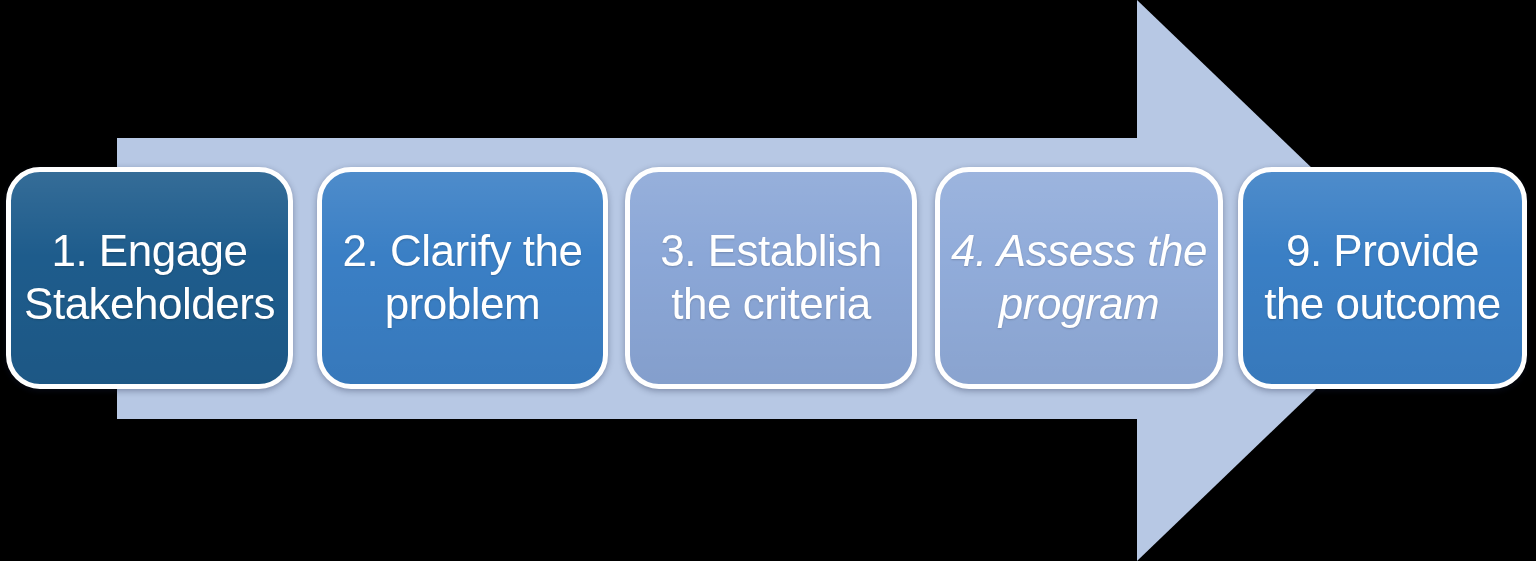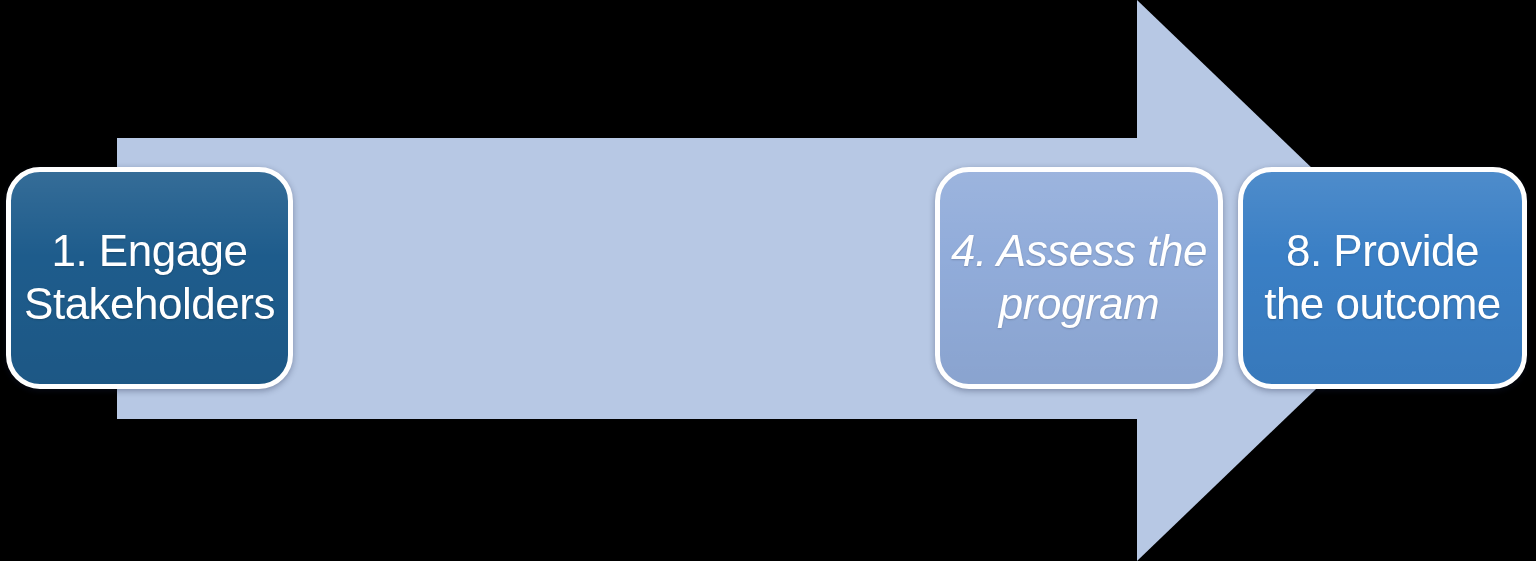--- a/index.html
+++ b/index.html
@@ -77,25 +77,33 @@
 <div class="stage" style="background-color: rgb(0, 0, 0); border-radius: 6px;">
 
   <div class="arrow-shaft" style="background-color: rgb(183, 200, 228);"></div>
   <div class="arrow-head" style="background-color: rgb(183, 200, 228);"></div>
 
   <div class="step step-1" style="background-color: rgb(30, 92, 140);">
     <span class="step-label">1. Engage
 Stakeholders</span>
   </div>
 
+  <div class="step step-2" style="background-color: rgb(58, 127, 197);">
+    <span class="step-label">2. Clarify the
+problem</span>
+  </div>
 
+  <div class="step step-3" style="background-color: rgb(139, 167, 215);">
+    <span class="step-label">3. Establish
+the criteria</span>
+  </div>
 
   <div class="step step-4" style="background-color: rgb(145, 172, 218); font-style: italic;">
     <span class="step-label">4. Assess the
 program</span>
   </div>
 
   <div class="step step-5" style="background-color: rgb(58, 127, 197);">
-    <span class="step-label">8. Provide
+    <span class="step-label">9. Provide
 the outcome</span>
   </div>
 
 </div>
 
 </body></html>

